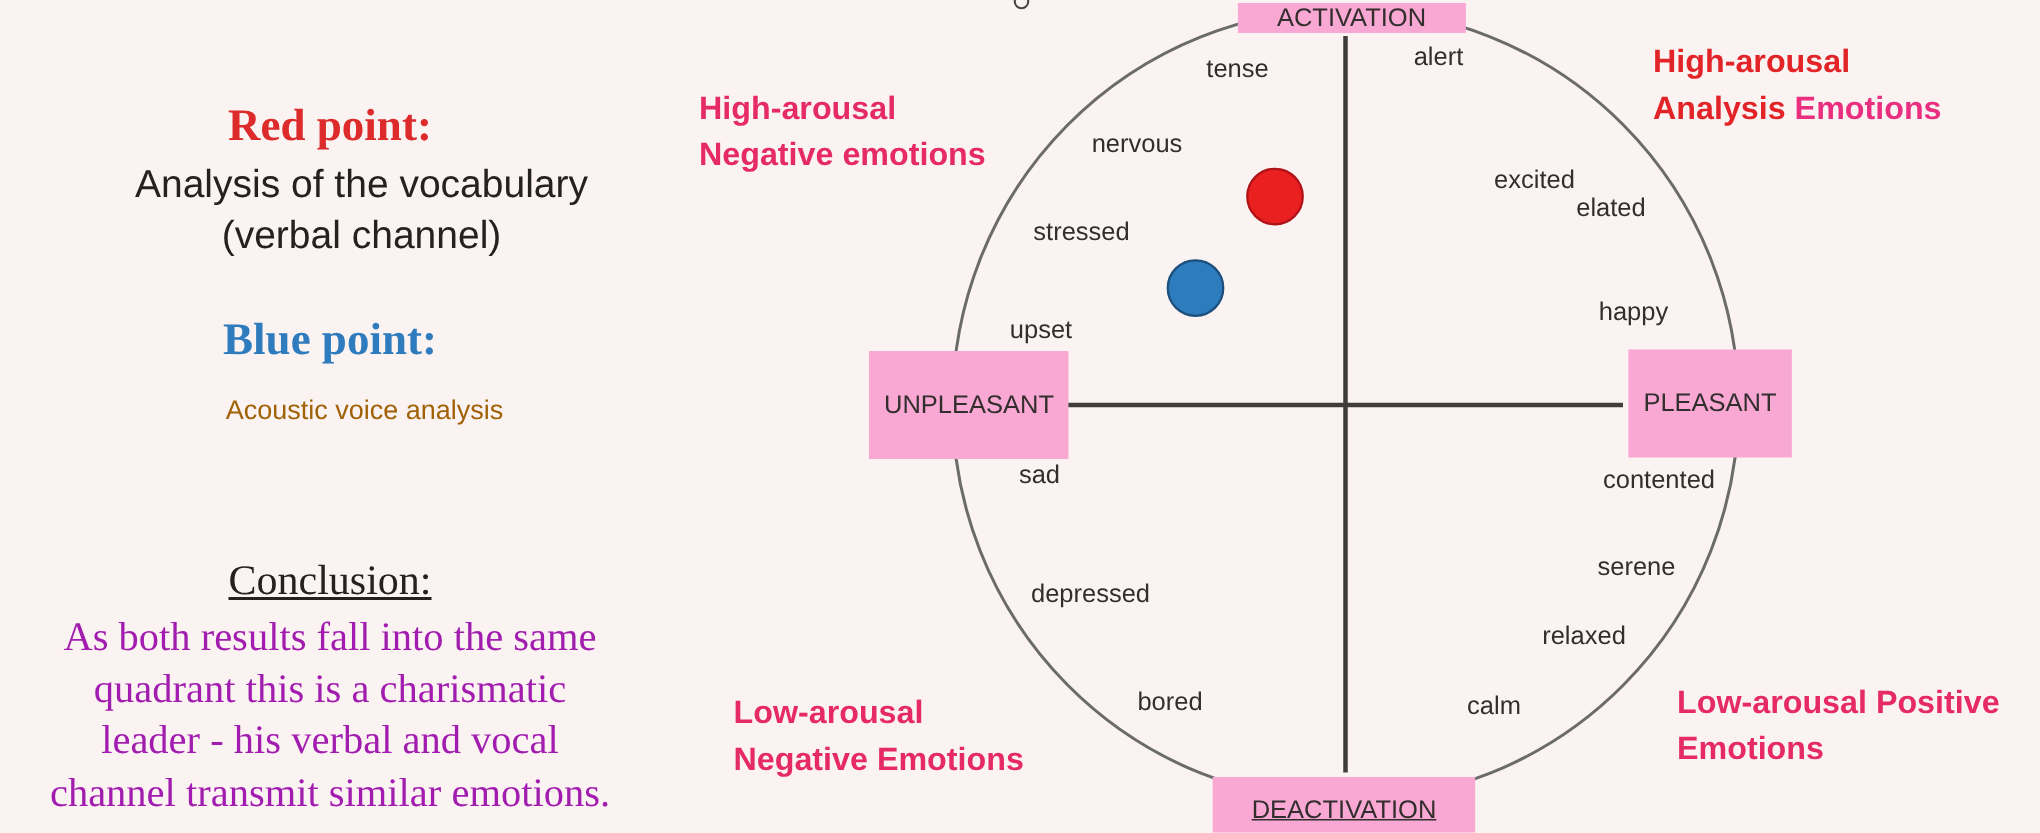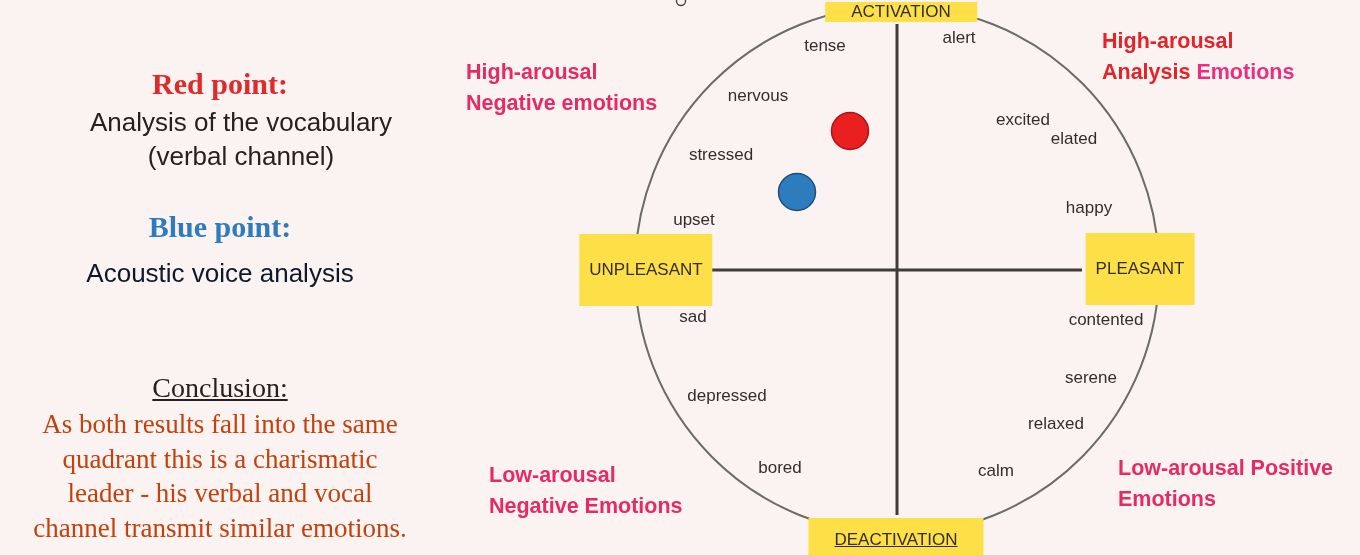--- a/index.html
+++ b/index.html
@@ -8,28 +8,28 @@
     background:#faf3f2;
     font-family:"Liberation Sans",sans-serif;
   }
   
   .left-panel{position:absolute;left:0;top:0;width:440px;height:555px;text-align:center;}
   .lp-block{position:absolute;left:0;width:100%;}
   .serif-head{font-family:"Liberation Serif",serif;font-weight:bold;font-size:30px;line-height:32px;}
   .red-head{color:#dd2a2a;}
   .blue-head{color:#2e7bbe;}
   .sans-body{font-size:26px;line-height:34px;color:#262121;padding-left:21px;}
-  .sans-body2{font-size:26px;line-height:37px;color:#0f172a;}
+  .sans-body2{font-size:18px;line-height:37px;color:#a16207;margin-left:23px;}
   .concl-head{font-family:"Liberation Serif",serif;font-size:28px;line-height:32px;color:#262121;text-decoration:underline;}
-  .concl-body{font-family:"Liberation Serif",serif;font-size:27px;line-height:34.6px;color:#c2410c;}
+  .concl-body{font-family:"Liberation Serif",serif;font-size:27px;line-height:34.6px;color:#a21caf;}
   
   .diagram-svg{position:absolute;left:0;top:0;}
   .cardinal{
     position:absolute;transform:translate(-50%,-50%);
-    font-size:17px;font-weight:500;color:#332e2e;background:#fde047;white-space:nowrap;
+    font-size:17px;font-weight:500;color:#332e2e;background:#f9a8d4;white-space:nowrap;
   }
   .cardinal.h-gap{padding:0 26px;}
   .cardinal.v-gap{padding:26px 10px;}
   .cardinal.bottom-gap{padding:12px 26px 6px 26px;text-decoration:underline;}
   .emotion{
     position:absolute;transform:translate(-50%,-50%);
     font-size:17px;color:#332e2e;white-space:nowrap;
   }
   .quad-label{
     position:absolute;font-weight:bold;font-size:21.5px;line-height:31px;white-space:nowrap;

